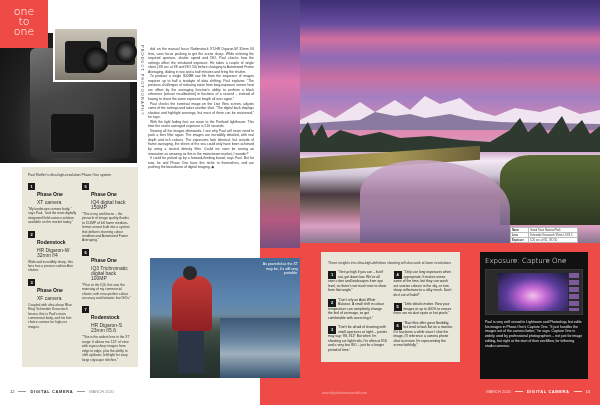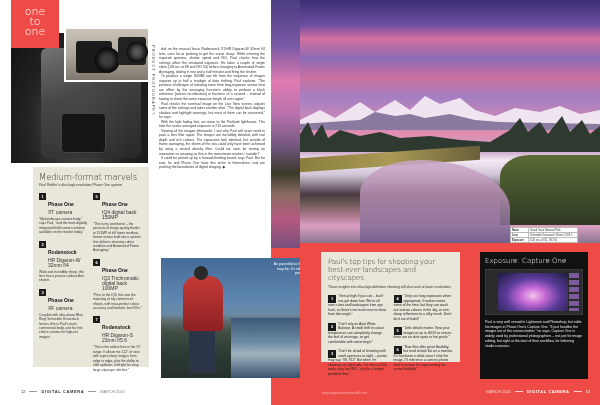--- a/index.html
+++ b/index.html
@@ -1,18 +1,18 @@
 <!DOCTYPE html>
 <html><head>
 <meta charset="utf-8">
 <style>
   * { box-sizing: border-box; margin: 0; padding: 0; }
   html, body { width: 600px; height: 405px; overflow: hidden; background: #fff; font-family: "Liberation Sans", sans-serif; }
   .spread { position: relative; width: 600px; height: 405px; }
-  .page-left { position: absolute; left: 11px; top: 0; width: 344px; height: 405px; background: #fff; }
+  .page-left { position: absolute; left: 0; top: 0; width: 344px; height: 405px; background: #fff; }
   .page-right { position: absolute; left: 300px; top: 0; width: 300px; height: 405px; background: #ef4b46; }
 
   
   .badge { position: absolute; left: 0; top: 0; width: 48px; height: 48px; background: #ef4b46; color: #fff; font-size: 11px; line-height: 10px; text-align: center; padding-top: 7px; font-family: "DejaVu Sans", sans-serif; font-weight: 300; }
   .badge span { display: block; }
   .bag-photo { position: absolute; left: 0; top: 33px; width: 137px; height: 130px;
     background: radial-gradient(ellipse at 50% 70%, #555 0%, #222 55%, #111 100%); }
   .bag-photo .foam { position: absolute; left: 30px; top: 15px; width: 100px; height: 110px; background: linear-gradient(160deg,#8a8a8a,#4a4a4a 40%,#2a2a2a); border-radius: 6px; opacity: .8; }
   .bag-photo .cam { position: absolute; left: 50px; top: 80px; width: 45px; height: 40px; background:#151515; border-radius: 4px; border: 1px solid #444; }
   .cam-photo { position: absolute; left: 53px; top: 27px; width: 86px; height: 55px; background: linear-gradient(180deg,#c9c3b8 0%,#aaa396 55%,#7d776e 100%); border: 2px solid #fff; }
@@ -101,21 +101,20 @@
     </div>
     <div class="cam-photo">
       <div class="body1"></div>
       <div class="lens1"></div>
       <div class="body2"></div>
       <div class="lens2"></div>
     </div>
     <div class="photo-credit">PRODUCT PHOTOGRAPHY</div>
 
     <div class="panel">
-      <div class="panel-title">Medium-format marvels</div>
       <div class="panel-sub">Paul Reiffer's ultra-high-resolution Phase One system</div>
       <div class="gear-cols">
         <div class="gear-col">
           <div class="gear">
             <div class="gear-head">
                 <div class="num">1</div>
               <div><span class="gear-name">Phase One</span><span class="gear-model">XT camera</span></div>
               </div>
             <div class="gear-text">"My landscape camera body," says Paul, "and the most digitally integrated field camera solution available on the market today."</div>
           </div>
@@ -215,21 +214,20 @@
             <td>Schneider Kreuznach 35mm LS f/3.5</td>
           </tr>
       <tr>
             <td class="k">Exposure</td>
             <td>1/20 sec at f/11, ISO 50</td>
           </tr>
     </tbody>
       </table>
 
     <div class="tips">
-      <div class="tips-title">Paul's top tips for shooting your best-ever landscapes and cityscapes</div>
       <div class="tips-sub">These insights into ultra-high-definition shooting will also work at lower resolutions</div>
       <div class="tips-cols">
         <div class="tips-col">
           <div class="tip"><span class="num">1</span><span>"Get up high if you can – but if not, get down low. We've all seen cities and landscapes from eye level, so there's not much new to show from that angle."</span></div>
           <div class="tip"><span class="num">2</span><span>"Don't rely on Auto White Balance. A small shift in colour temperature can completely change the feel of an image, so get comfortable with correcting it."</span></div>
           <div class="tip"><span class="num">3</span><span>"Don't be afraid of shooting with small apertures at night – purists may say: 'f/8, f/11!' But when I'm shooting car light trails, I'm often at f/16 and a very low ISO – just for a longer period of time."</span></div>
         </div>
         <div class="tips-col">
           <div class="tip"><span class="num">4</span><span>"Only use long exposures when appropriate. It makes sense some of the time, but they can wash out sunrise colours in the sky, or turn sharp reflections to a silky mush. Don't do it out of habit!"</span></div>
           <div class="tip"><span class="num">5</span><span>"Little details matter. View your images at up to 400% to ensure there are no dust spots or hot pixels."</span></div>

